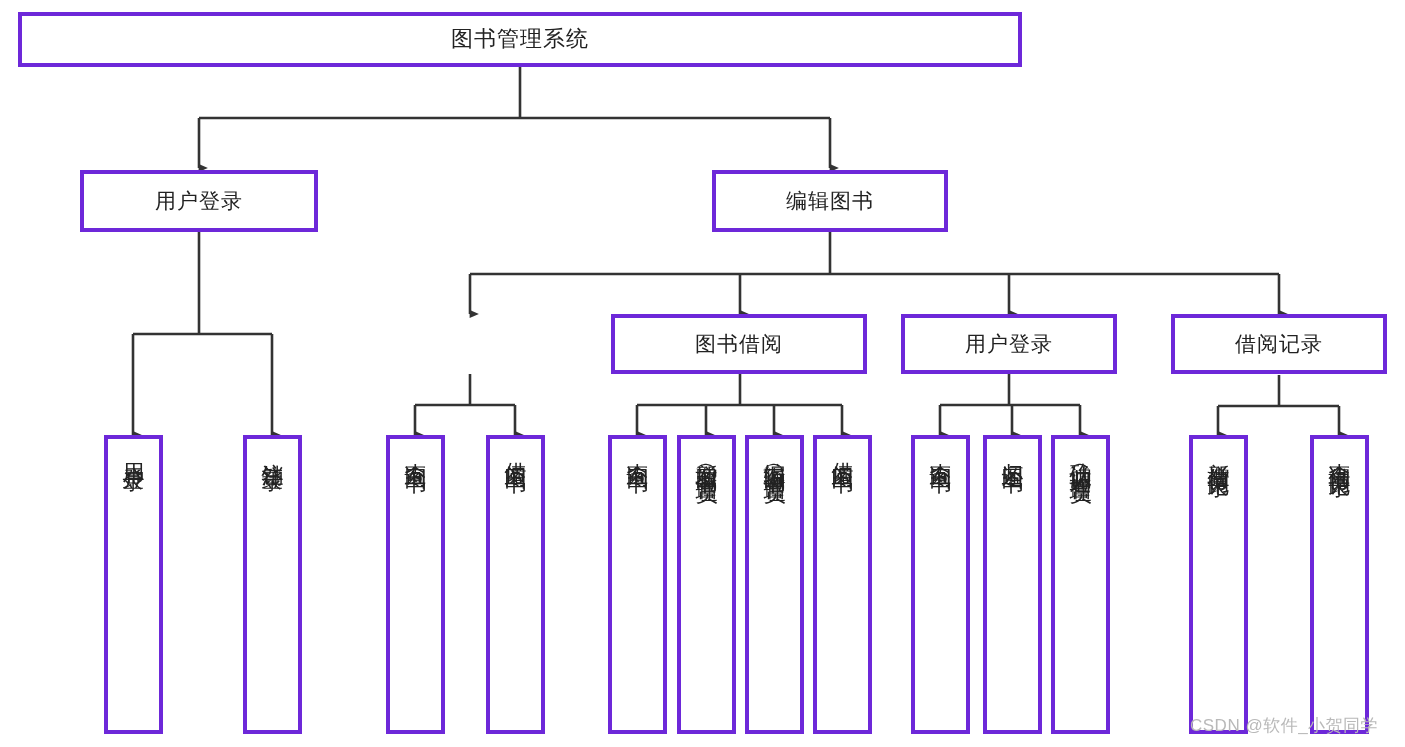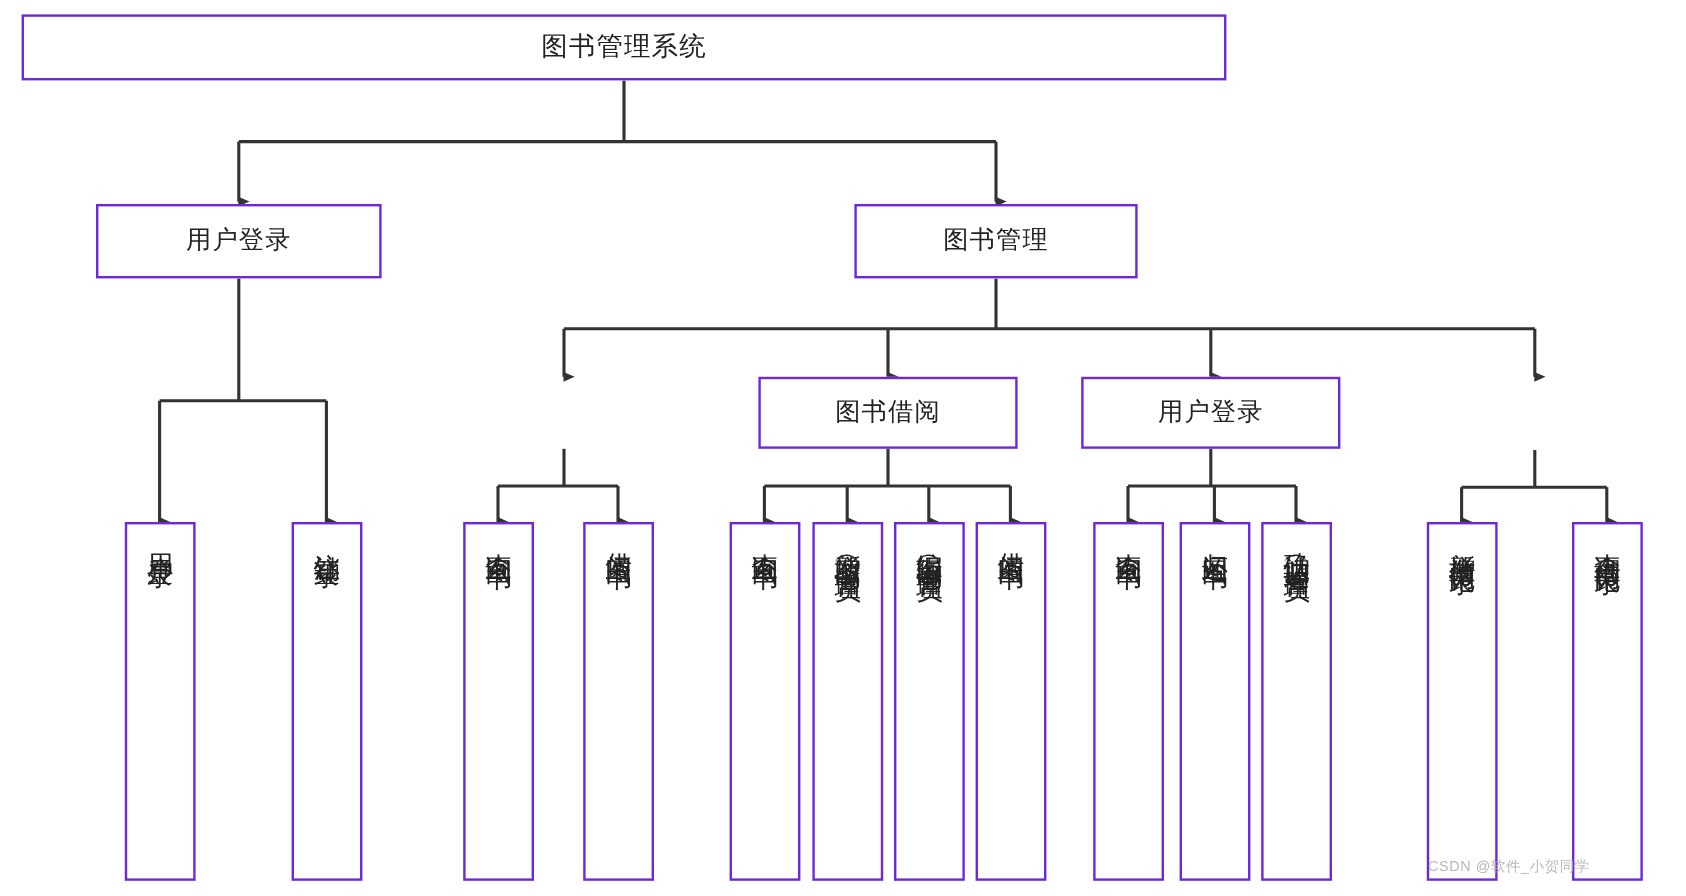--- a/index.html
+++ b/index.html
@@ -22,21 +22,21 @@
     position: absolute;
     left: 0;
     top: 0;
     width: 1405px;
     height: 747px;
     pointer-events: none;
   }
   .node {
     position: absolute;
     box-sizing: border-box;
-    border: 2px solid #6d28d9;
+    border: 4px solid #6d28d9;
     background: #ffffff;
     display: flex;
     align-items: center;
     justify-content: center;
     color: #222222;
     line-height: 1.12;
     text-align: center;
   }
   .node-label {
     display: block;
@@ -54,21 +54,21 @@
     writing-mode: vertical-rl;
     text-orientation: upright;
     font-size: 22px;
     letter-spacing: 3px;
     line-height: 1;
     white-space: nowrap;
   }
   .node.root .node-label { font-size: 22px; }
   .watermark {
     position: absolute;
-    font-size: 12px;
+    font-size: 17px;
     color: #b9b9b9;
     letter-spacing: 0.5px;
     white-space: nowrap;
     font-family: "Liberation Sans", "DejaVu Sans", sans-serif;
   }
 </style>
 </head>
 <body>
 
 <div id="canvas">
@@ -117,28 +117,31 @@
   </svg>
 
   <div class="node h root" style="left: 18px; top: 12px; width: 1004px; height: 55px;">
     <span class="node-label">图书管理系统</span>
   </div>
 
   <div class="node h" style="left: 80px; top: 170px; width: 238px; height: 62px;">
     <span class="node-label">用户登录</span>
   </div>
   <div class="node h" style="left: 712px; top: 170px; width: 236px; height: 62px;">
-    <span class="node-label">图书管理</span>
+    <span class="node-label">编辑图书</span>
   </div>
 
-  <div class="node h" style="left: 632px; top: 314px; width: 216px; height: 60px;">
+  <div class="node h" style="left: 611px; top: 314px; width: 256px; height: 60px;">
     <span class="node-label">图书借阅</span>
   </div>
   <div class="node h" style="left: 901px; top: 314px; width: 216px; height: 60px;">
     <span class="node-label">用户登录</span>
+  </div>
+  <div class="node h" style="left: 1171px; top: 314px; width: 216px; height: 60px;">
+    <span class="node-label">借阅记录</span>
   </div>
 
   <div class="node v" style="left: 104px; top: 435px; width: 59px; height: 299px;">
     <span class="node-label">用户登录</span>
   </div>
   <div class="node v" style="left: 243px; top: 435px; width: 59px; height: 299px;">
     <span class="node-label">注销登录</span>
   </div>
 
   <div class="node v" style="left: 386px; top: 435px; width: 59px; height: 299px;">

